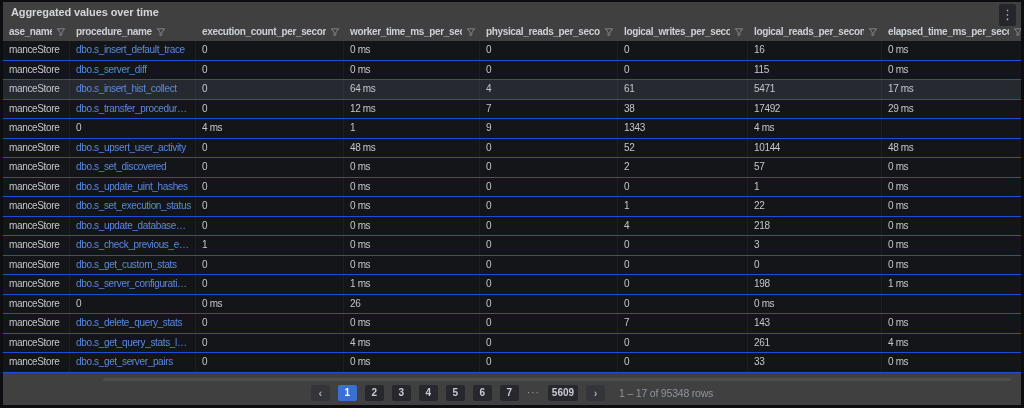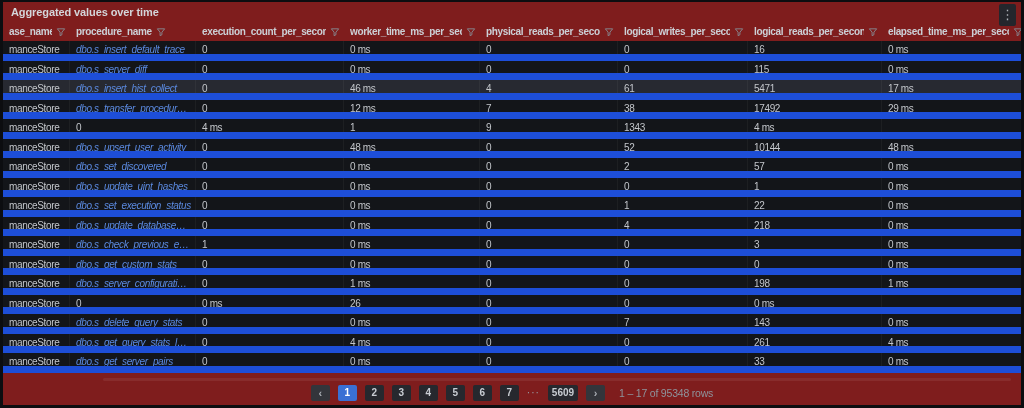--- a/index.html
+++ b/index.html
@@ -1,43 +1,43 @@
 <!DOCTYPE html>
 <html><head>
 <meta charset="utf-8">
 <style>
   * { margin:0; padding:0; box-sizing:border-box; }
   html,body { width:1024px; height:408px; overflow:hidden; }
   body { background:#0c0d10; font-family:"Liberation Sans", sans-serif; position:relative; }
 
-  .panel { position:absolute; left:3px; right:3px; top:2px; bottom:3px; background:#7f1d1d; overflow:hidden; }
+  .panel { position:absolute; left:3px; right:3px; top:2px; bottom:3px; background:#404040; overflow:hidden; }
 
   .panel-title { height:20px; line-height:20px; padding-left:8px; font-size:11px; font-weight:700;
                  color:#d4d6da; letter-spacing:-0.1px; }
 
   .kebab-btn { position:absolute; top:2px; right:5px; width:17px; height:22px; background:#24262c;
                border:none; border-radius:2px; color:#b0b4ba; font-size:13px; line-height:22px;
                text-align:center; cursor:pointer; }
 
   .grid-row { display:grid; grid-template-columns:67px 126px 148px 136px 138px 130px 134px 145px; }
 
   .thead { height:19px; align-items:center; }
   .th { display:flex; align-items:center; gap:4px; height:19px; padding:0 4px 0 6px;
         font-size:10px; font-weight:700; letter-spacing:-0.35px; color:#ccd0d6;
         overflow:hidden; white-space:nowrap; cursor:pointer; }
   .th-label { overflow:hidden; white-space:nowrap; }
   .funnel { flex:0 0 auto; }
 
   .tbody { background:#131519; }
-  .tr { height:19.5px; background:#131519; border-bottom:7px solid #1d4ed8; }
+  .tr { height:19.5px; background:#131519; border-bottom:1px solid #1d4ed8; }
   .tr.hl { background:#272931; }
   .td { font-size:10px; letter-spacing:-0.35px; color:#c3c6cb; line-height:18.5px; padding:0 4px 0 6px;
         white-space:nowrap; overflow:hidden; text-overflow:ellipsis;
         border-right:1px solid rgba(255,255,255,0.045); }
-  .td.link { color:#5b8ae0; cursor:pointer;font-style:italic; }
+  .td.link { color:#5b8ae0; cursor:pointer; }
 
   .hscrollbar { position:absolute; left:100px; right:10px; top:376px; height:3px;
                 background:rgba(255,255,255,0.07); border-radius:2px; cursor:grab; }
 
   .pager { position:absolute; left:0; right:0; bottom:4px; height:17px; display:flex;
            align-items:center; justify-content:center; gap:8px; }
   .pg-btn { min-width:19px; height:16px; padding:0 4px; border:none; border-radius:2px;
             background:#26282e; color:#c8ccd2; font-size:10px; font-weight:700;
             font-family:"Liberation Sans", sans-serif; line-height:16px; text-align:center; cursor:pointer; }
   .pg-btn.nav { background:#33353b; color:#a8acb3; font-size:11px; }
@@ -120,21 +120,21 @@
         <div class="td">0 ms</div>
         <div class="td">0</div>
         <div class="td">0</div>
         <div class="td">115</div>
         <div class="td">0 ms</div>
       </div>
       <div class="grid-row tr hl">
         <div class="td">manceStore</div>
         <div class="td link">dbo.s_insert_hist_collect</div>
         <div class="td">0</div>
-        <div class="td">46 ms</div>
+        <div class="td">64 ms</div>
         <div class="td">4</div>
         <div class="td">61</div>
         <div class="td">5471</div>
         <div class="td">17 ms</div>
       </div>
       <div class="grid-row tr">
         <div class="td">manceStore</div>
         <div class="td link">dbo.s_transfer_procedure_…</div>
         <div class="td">0</div>
         <div class="td">12 ms</div>

